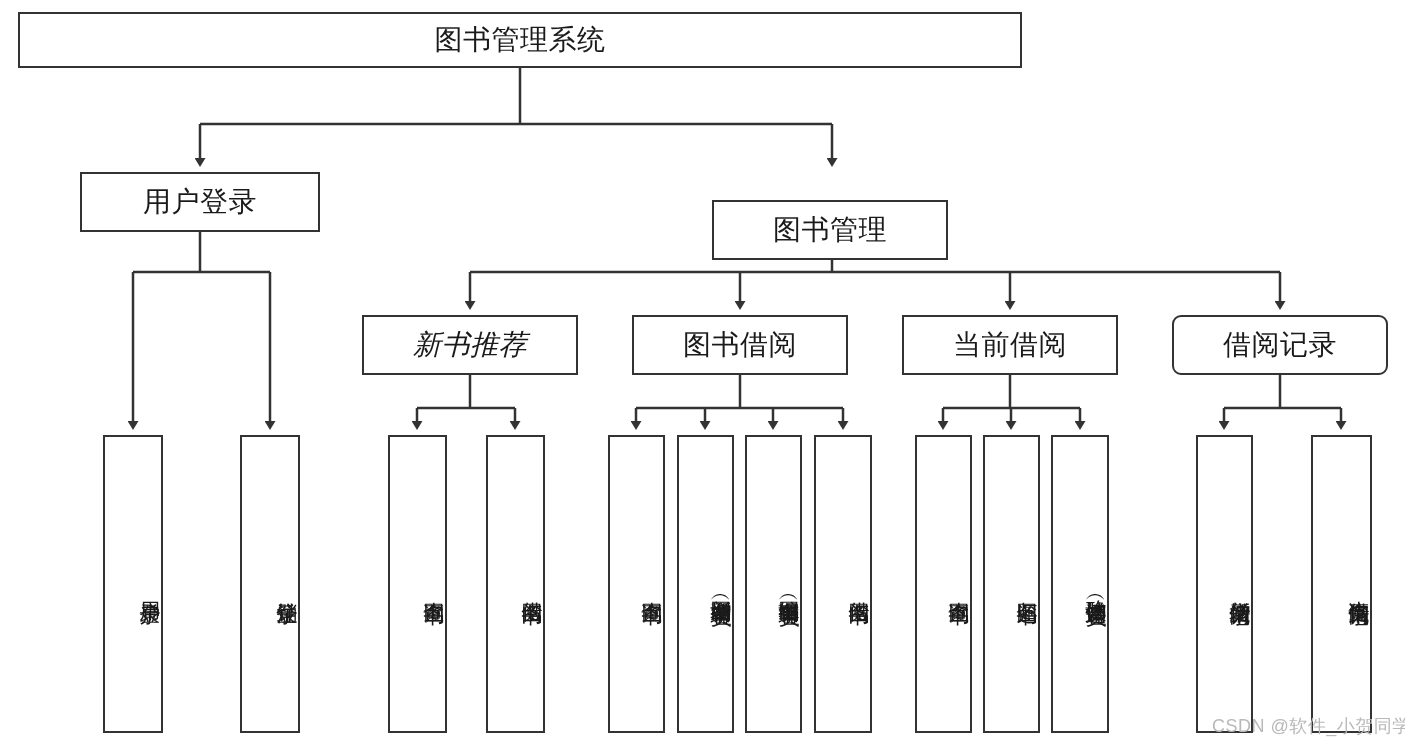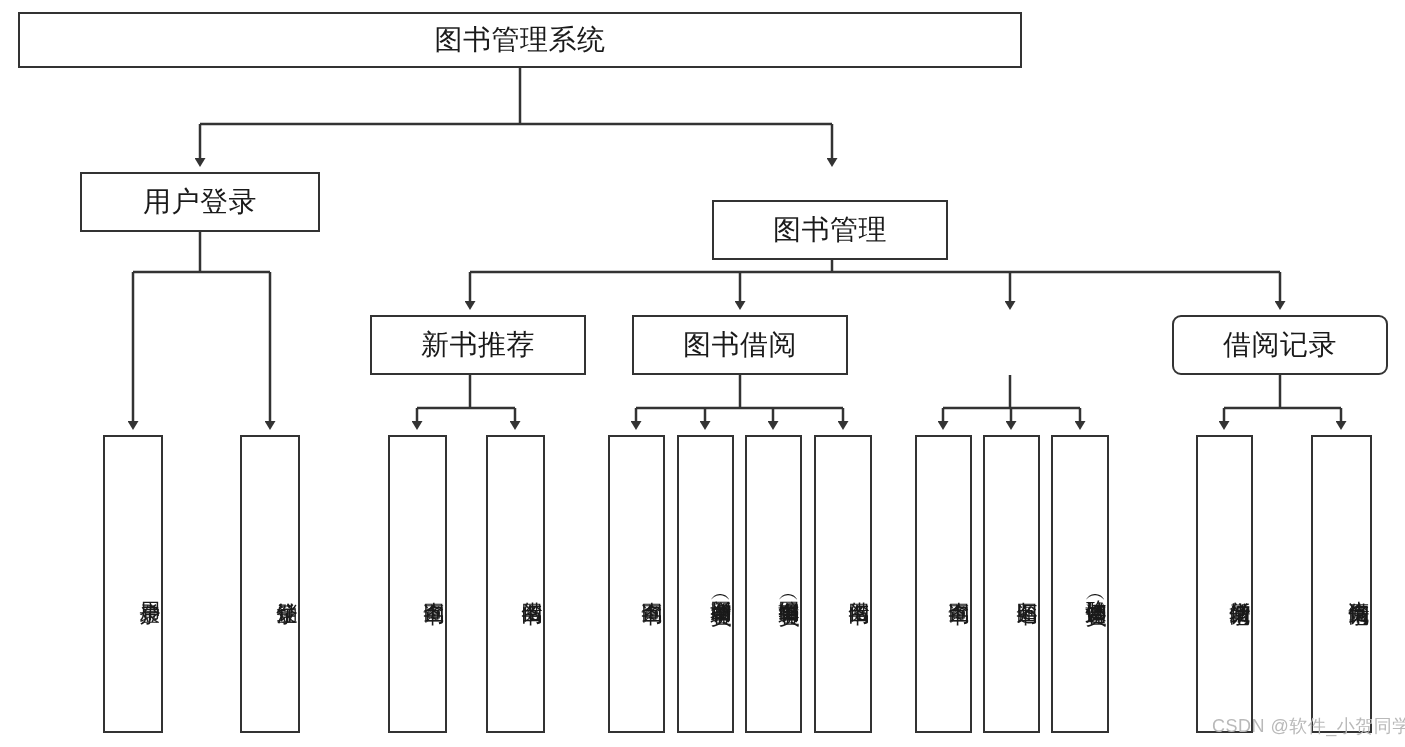--- a/index.html
+++ b/index.html
@@ -127,25 +127,28 @@
     <span>图书管理系统</span>
   </div>
 
   <div class="node horiz" style="left:80px; top:172px; width:240px; height:60px;">
     <span>用户登录</span>
   </div>
   <div class="node horiz" style="left:712px; top:172px; width:236px; height:60px;margin-top:28px;">
     <span>图书管理</span>
   </div>
 
-  <div class="node horiz" style="left:370px; top:315px; width:216px; height:60px;">
+  <div class="node horiz" style="left:362px; top:315px; width:216px; height:60px;font-style:italic;">
     <span>新书推荐</span>
   </div>
   <div class="node horiz" style="left:632px; top:315px; width:216px; height:60px;text-align:right;">
     <span>图书借阅</span>
+  </div>
+  <div class="node horiz" style="left:902px; top:315px; width:216px; height:60px;">
+    <span>当前借阅</span>
   </div>
   <div class="node horiz" style="left:1172px; top:315px; width:216px; height:60px;border-radius:9px;">
     <span>借阅记录</span>
   </div>
 
   <div class="node vert" style="left:103px; top:435px; width:60px; height:298px;">
     <span class="vlabel">用户登录</span>
   </div>
   <div class="node vert" style="left:240px; top:435px; width:60px; height:298px;">
     <span class="vlabel">注销登录</span>

